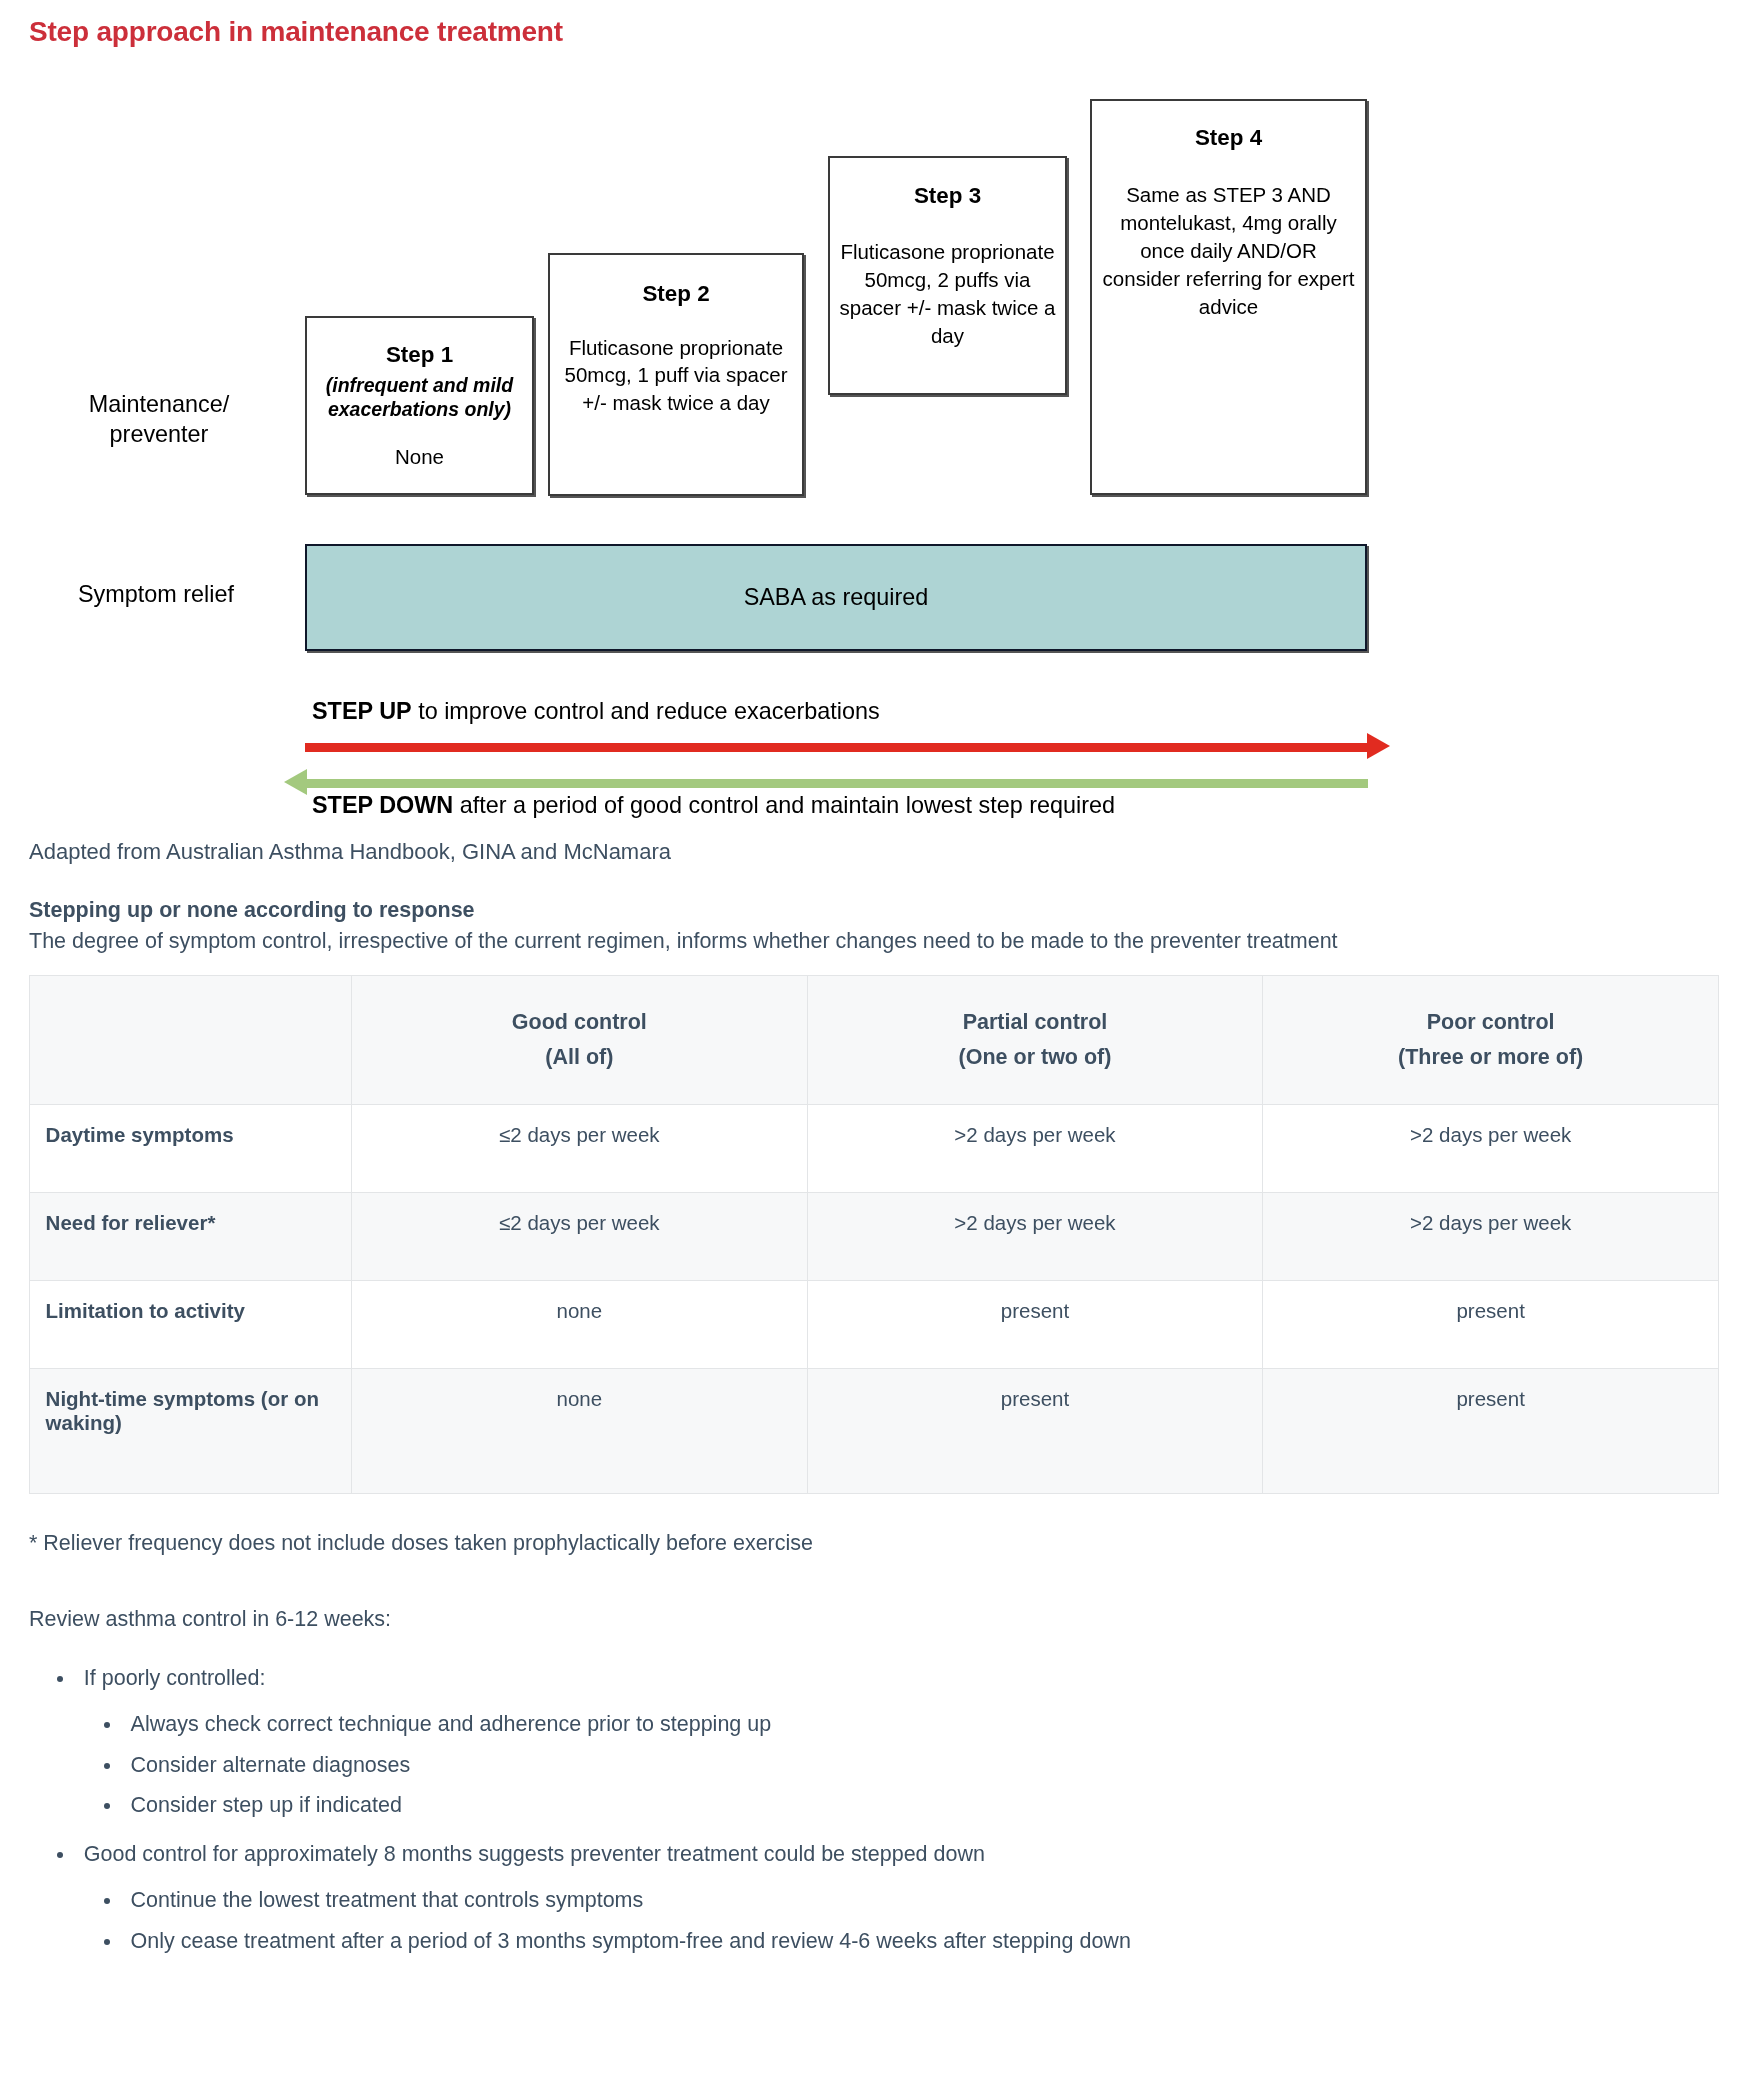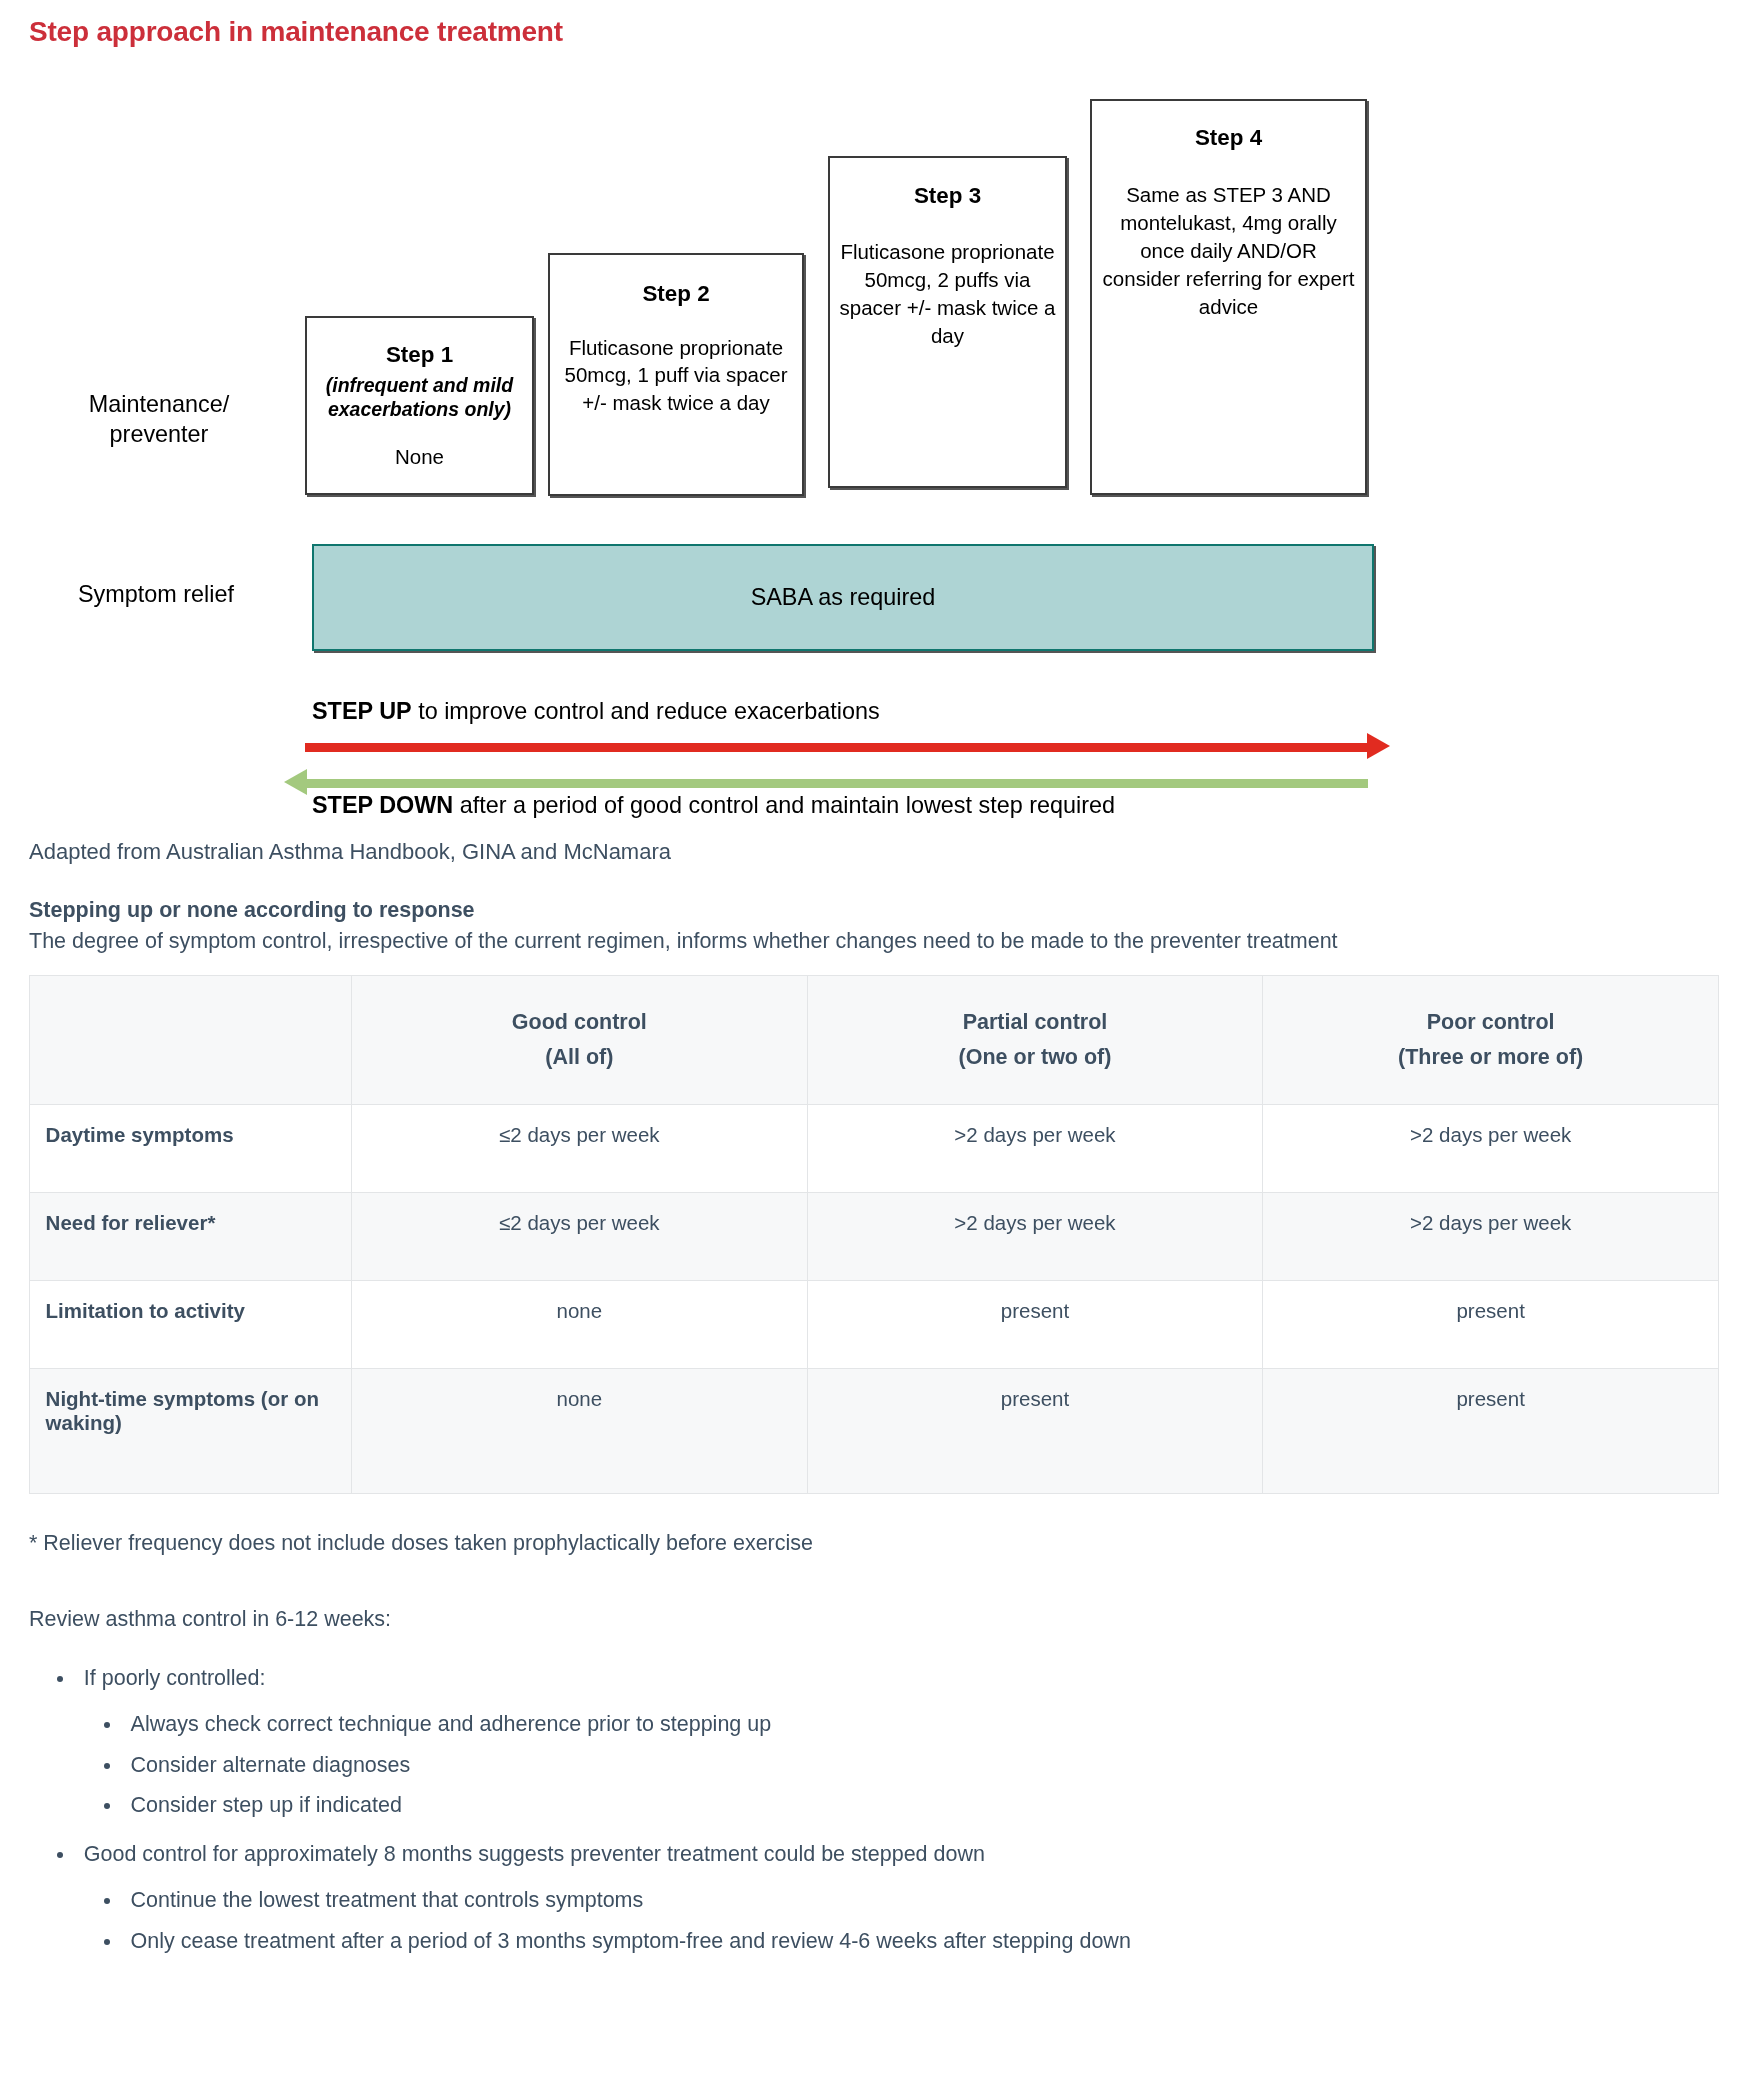--- a/index.html
+++ b/index.html
@@ -71,34 +71,34 @@
   }
   .step-box .step-body {
     font-size: 20.5px;
     line-height: 1.36;
   }
   .step-box .gap { height: 21.5px; }
 
   
   #step1 { left: 305px; top: 316px;  width: 229px; height: 179px; justify-content: flex-start; padding-top: 21.5px; }
   #step2 { left: 548px; top: 253px;  width: 256px; height: 243px; justify-content: flex-start; padding-top: 24px; }
-  #step3 { left: 828px; top: 156px;  width: 239px; height: 332px; justify-content: flex-start; padding-top: 23.4px; }
+  #step3 { left: 828px; top: 156px;  width: 239px; height: 239px; justify-content: flex-start; padding-top: 23.4px; }
   #step4 { left: 1090px; top: 99px; width: 277px; height: 396px; justify-content: flex-start; padding-top: 21.5px; }
 
   #step1 .step-title { margin-bottom: 3.9px; }
   #step2 .step-title { margin-bottom: 25px; }
   #step3 .step-title { margin-bottom: 27px; }
   #step4 .step-title { margin-bottom: 29px; }
 
   .saba-bar {
     position: absolute;
-    left: 312px; top: 544px;
+    left: 305px; top: 544px;
     width: 1062px; height: 107px;
     background: #aed4d4;
-    border: 2px solid #0f766e;
+    border: 2px solid #0f172a;
     box-shadow: 2px 2px 0 #555;
     display: flex; align-items: center; justify-content: center;
     color: #000; font-size: 23.4px;
   }
 
   .arrow-zone { position: absolute; left: 0; top: 683px; width: 1755px; height: 156px; }
 
   .arrow-caption {
     position: absolute;
     color: #000000;

